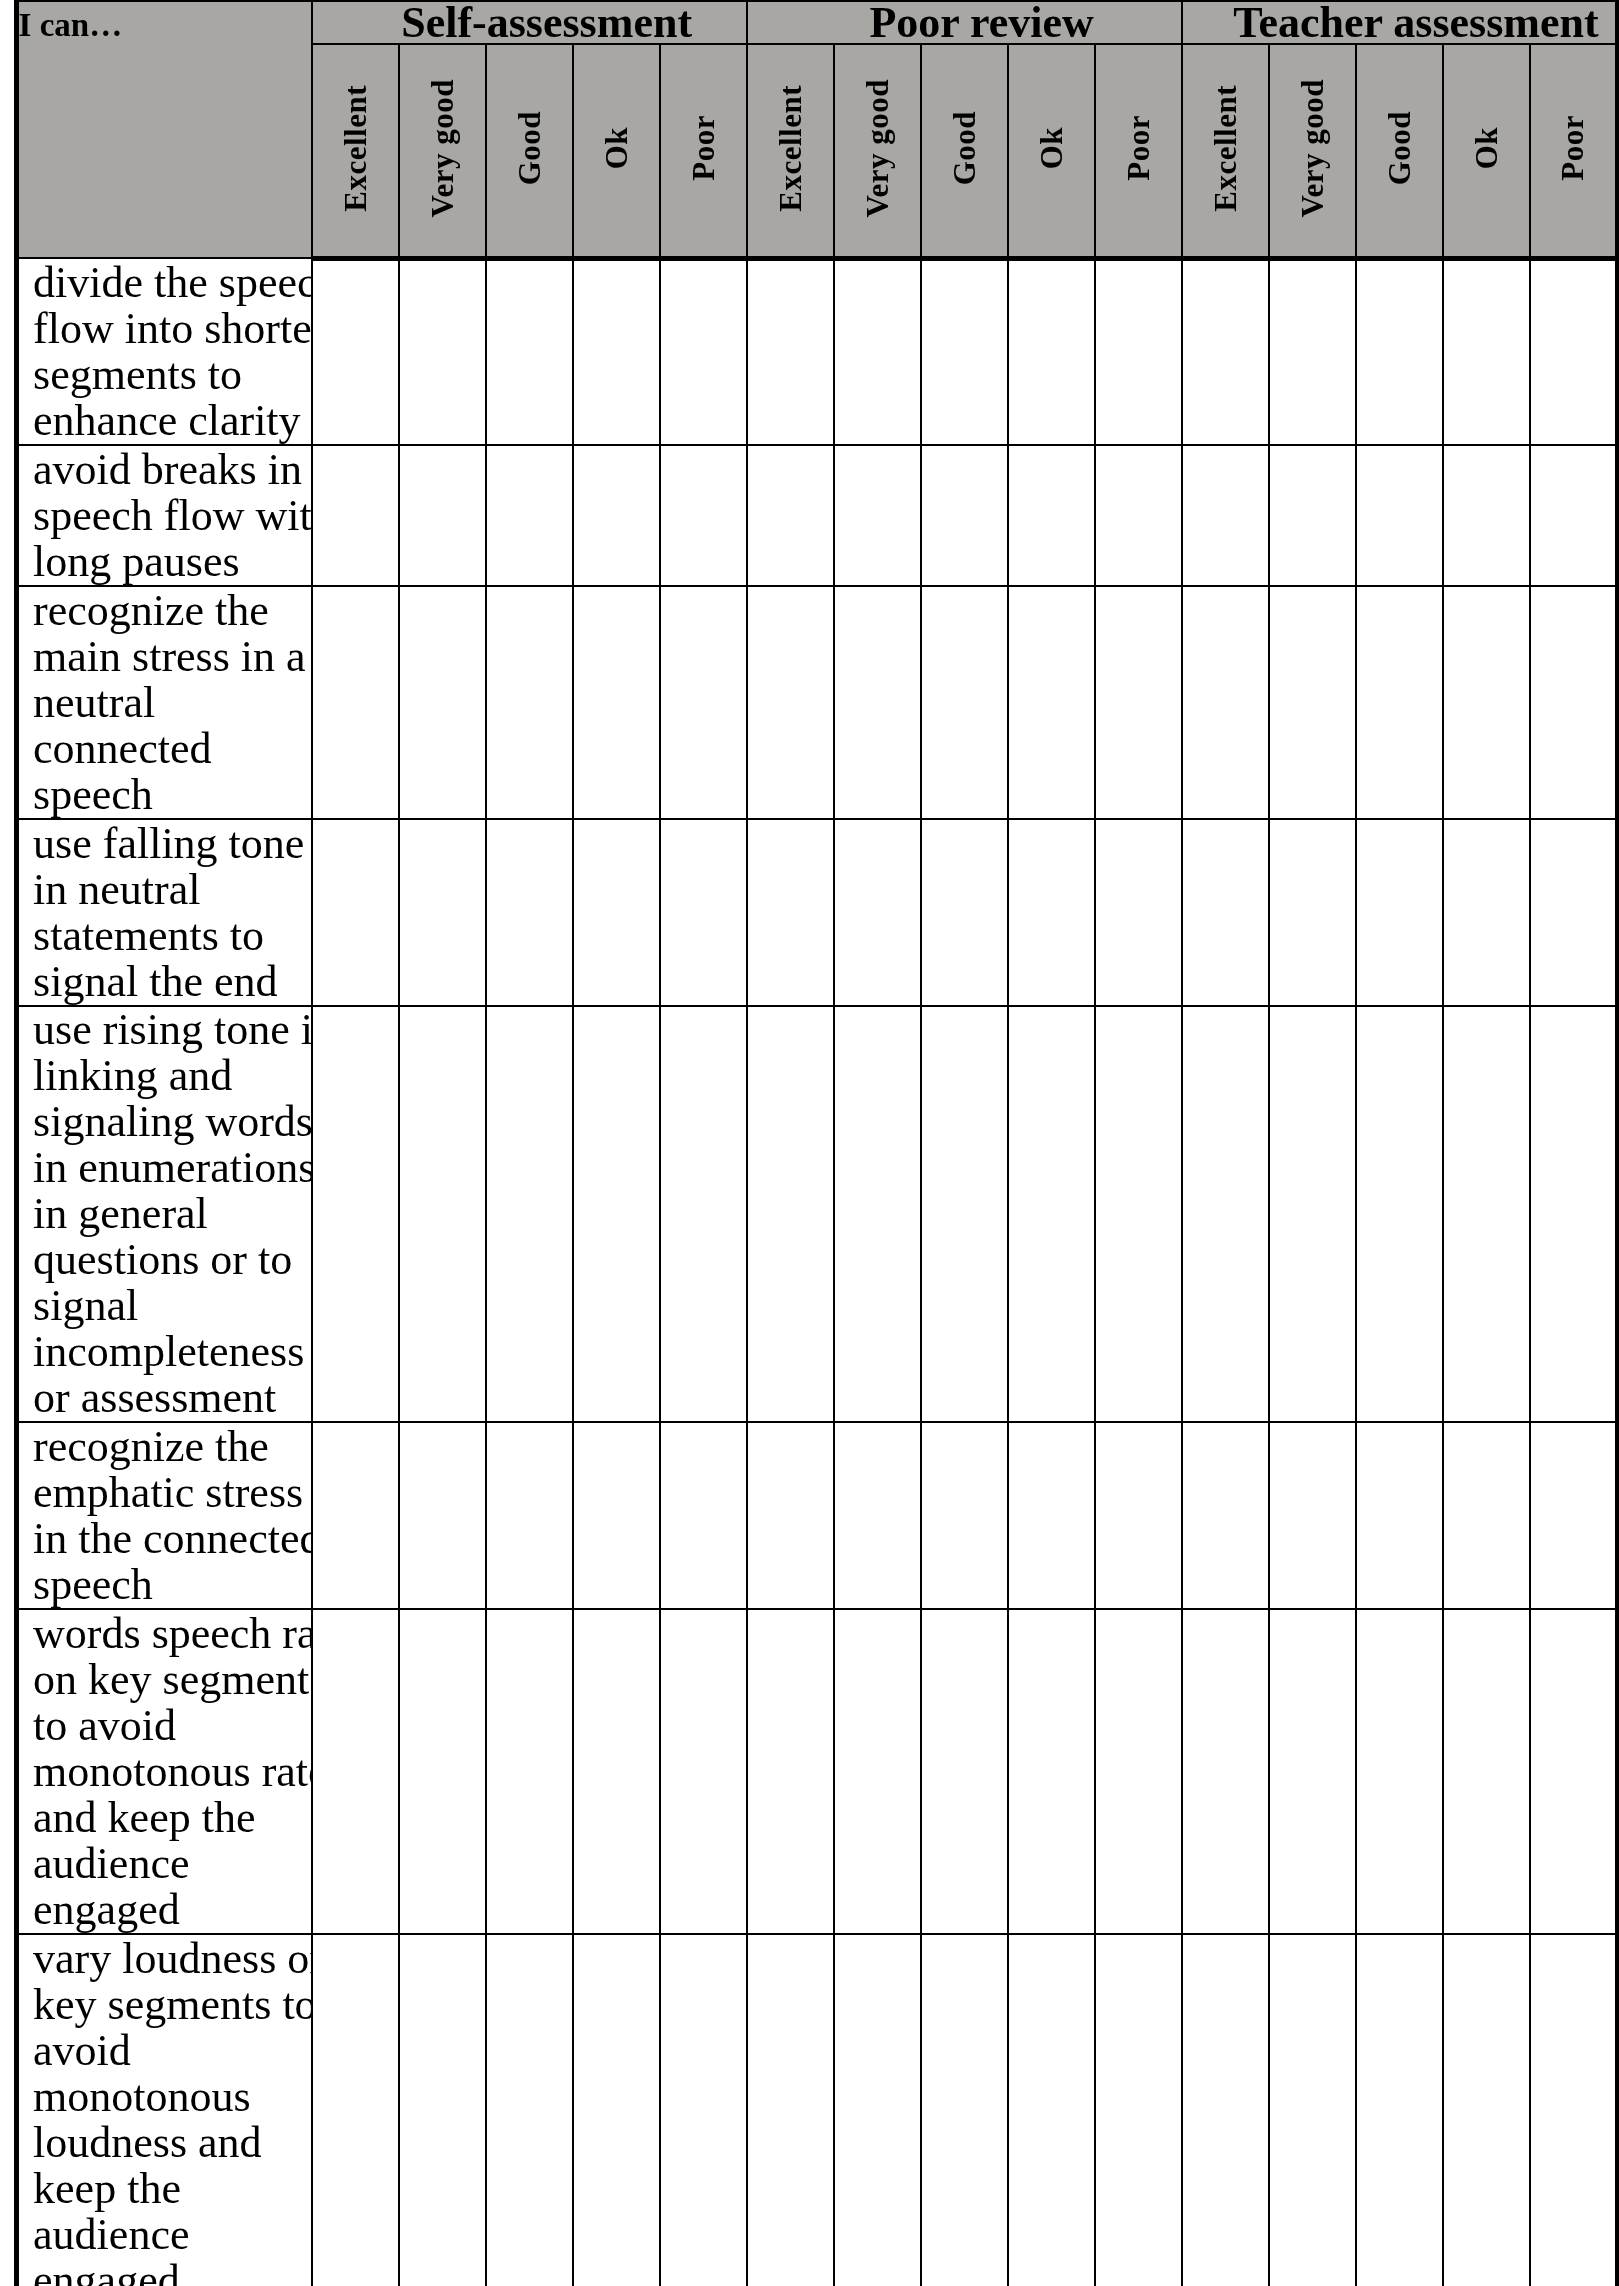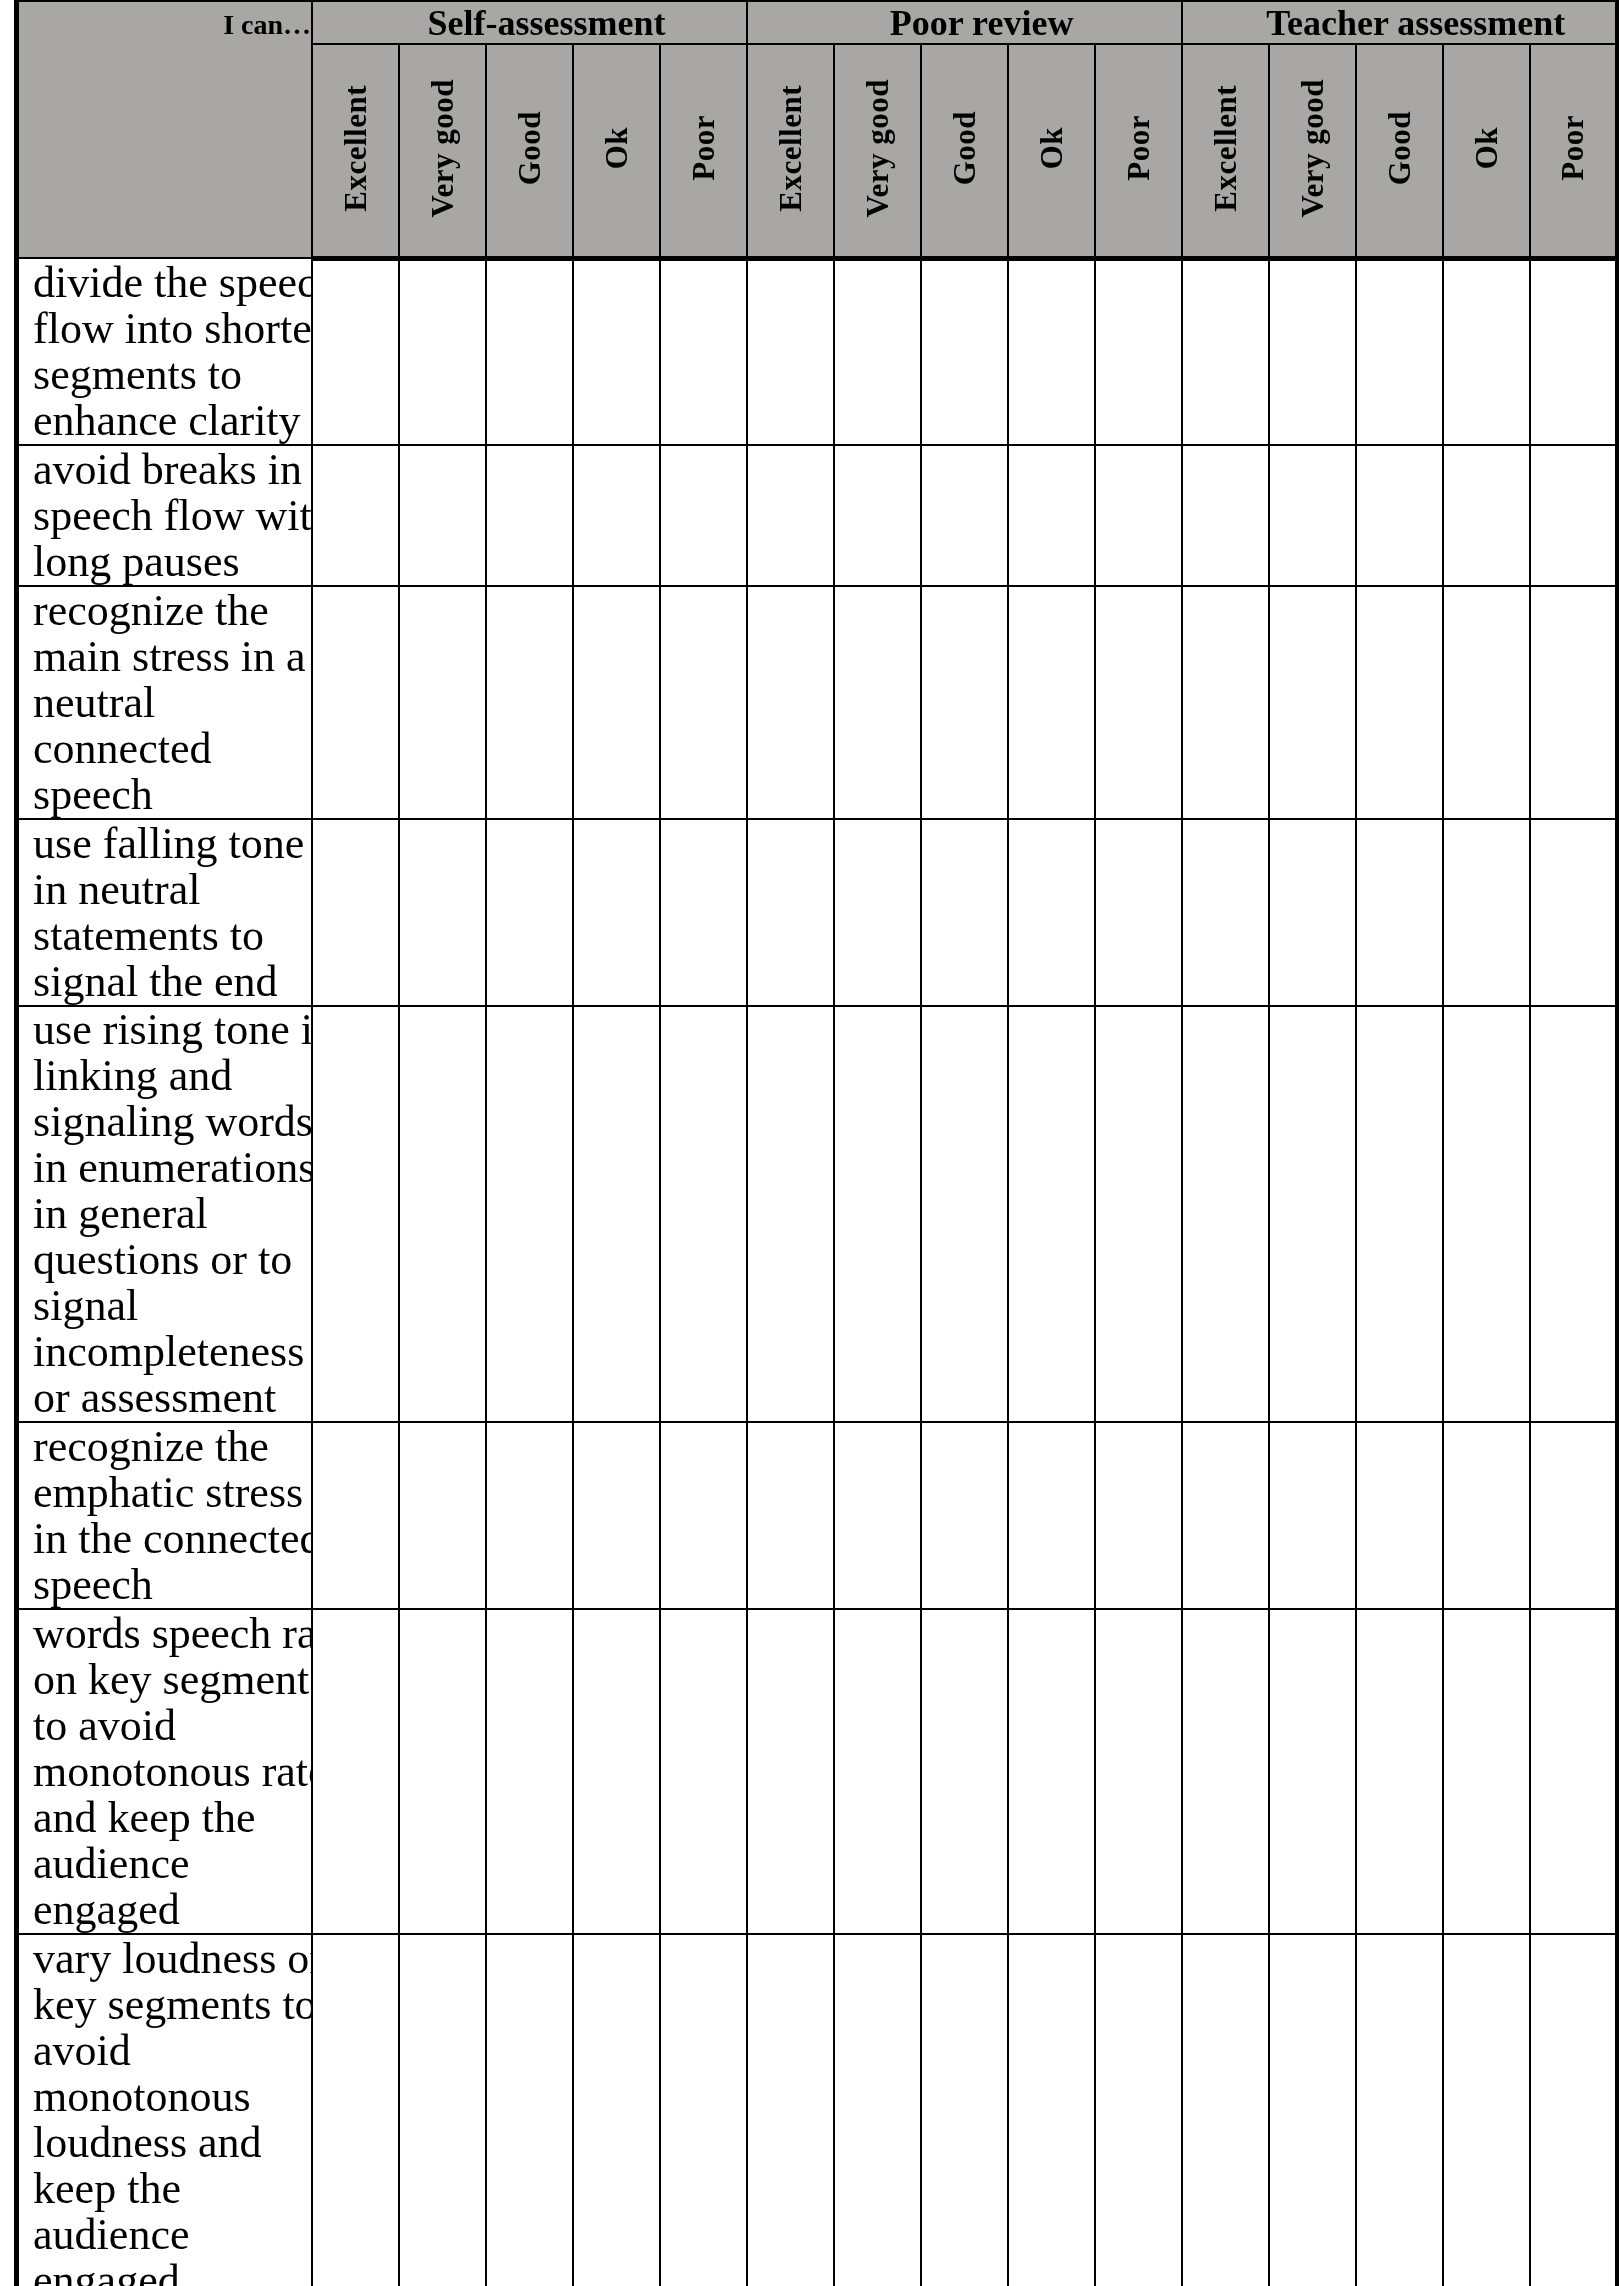--- a/index.html
+++ b/index.html
@@ -25,26 +25,26 @@
     border-top:1.8px solid var(--border);
   }
   col.c-label{width:296px;}
   col.c-rate{width:87px;}
   th,td{border:2.7px solid var(--border);padding:0;}
   thead th{background:var(--header-bg);}
   tr.section-row{height:43px;}
   tr.rating-row{height:214px;}
   tr.rating-row th{border-bottom:5.4px solid var(--border);}
   th.corner{
-    font-weight:bold;font-size:28px;
-    vertical-align:top;text-align:right;
+    font-weight:bold;font-size:33px;
+    vertical-align:top;text-align:left;
     padding-top:1.8px;line-height:42px;
   }
   th.section{
-    font-weight:bold;font-size:36px;
+    font-weight:bold;font-size:44px;
     text-align:center;vertical-align:middle;
     line-height:40px;
     padding-left:34px;
   }
   th.rate{text-align:center;vertical-align:middle;}
   th.rate .vert{
     display:inline-block;
     writing-mode:vertical-rl;
     transform:rotate(180deg);
     font-weight:bold;

